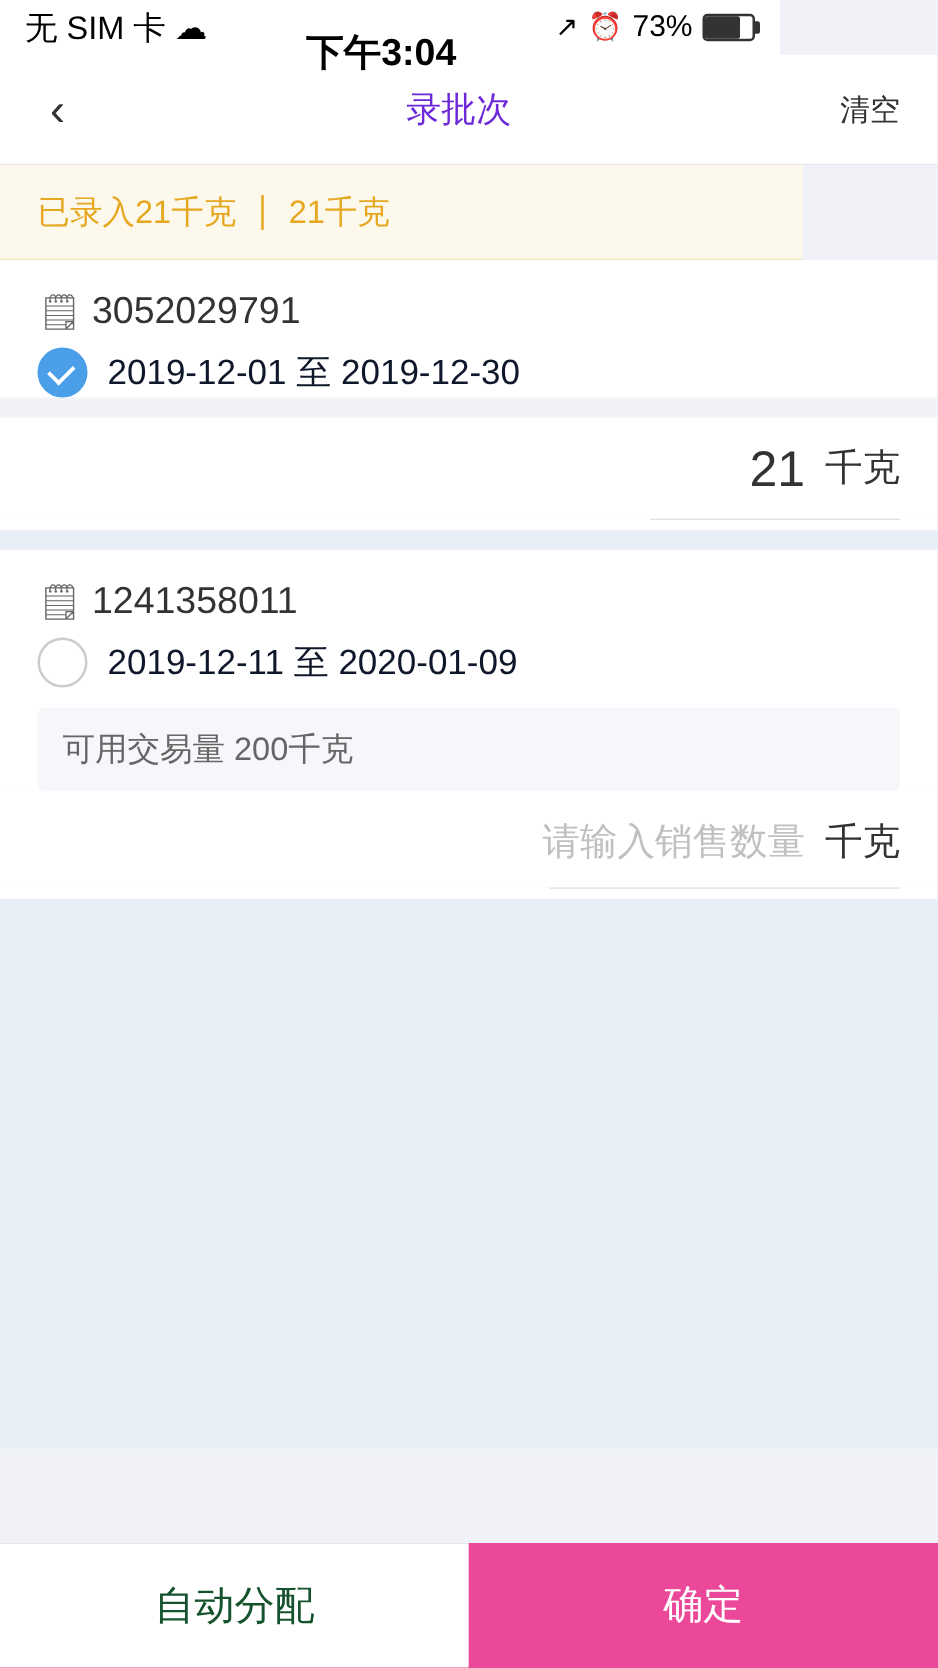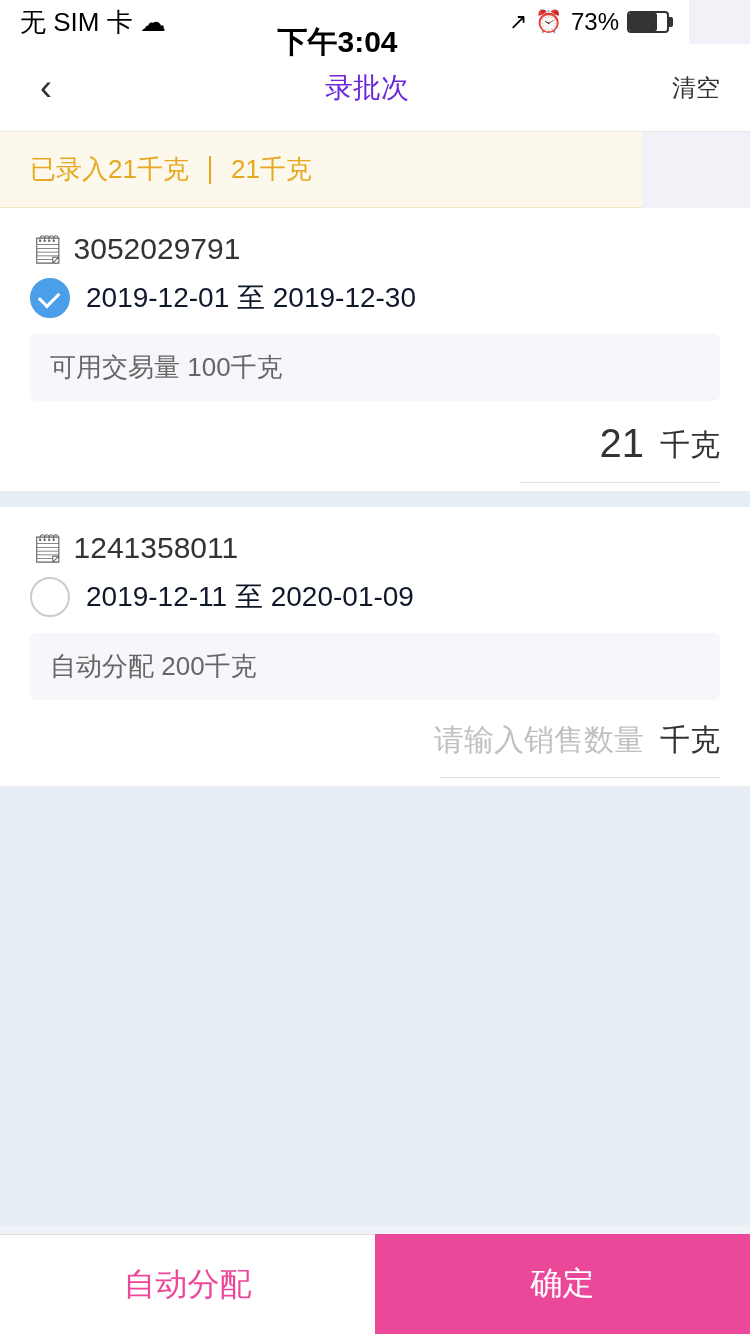--- a/index.html
+++ b/index.html
@@ -7,21 +7,21 @@
     body {
       width: 750px;
       min-height: 1334px;
       font-family: -apple-system, "PingFang SC", "Helvetica Neue", Arial, sans-serif;
       background: #f0f2f7;
       overflow-x: hidden;
     }
 
     
     .status-bar {
-      width: 689px;
+      width: 624px;
       height: 44px;
       background: #fff;
       display: flex;
       align-items: center;
       justify-content: space-between;
       padding: 0 20px;
       font-size: 28px;
     }
     .status-left {
       display: flex;
@@ -178,21 +178,21 @@
       border-radius: 6px;
       padding: 16px 20px;
       font-size: 26px;
       color: #666;
       margin-left: 0;
     }
 
     
     .quantity-row {
       display: flex;
-      align-items: flex-end;
+      align-items: flex-start;
       justify-content: flex-end;
       padding: 20px 30px 16px;
       gap: 16px;
       background: #fff;
     }
     .quantity-value {
       font-size: 40px;
       color: #333;
       font-weight: 400;
     }
@@ -257,21 +257,21 @@
       display: flex;
       position: fixed;
       bottom: 0;
       left: 0;
     }
     .btn-auto {
       flex: 1;
       background: #fff;
       border: none;
       font-size: 32px;
-      color: #ec4899;
+      color: #14532d;
       border-top: 1px solid #e0e0e0;
       cursor: pointer;
     }
     .btn-confirm {
       flex: 1;
       background: #ec4899;
       border: none;
       font-size: 32px;
       color: #fff;
       cursor: pointer;
@@ -309,21 +309,20 @@
 
 <div class="batch-item" style="border-bottom: none; padding-bottom:0;">
   <div class="batch-header">
     <span class="batch-icon">🗒</span>
     <span class="batch-id">3052029791</span>
   </div>
   <div class="batch-date-row">
     <div class="radio-btn checked"></div>
     <span class="batch-date">2019-12-01 至 2019-12-30</span>
   </div>
-  <div class="available-box">可用交易量 100千克</div>
 </div>
 
 <div class="quantity-row">
   <span class="quantity-value">21</span>
   <span class="quantity-unit">千克</span>
 </div>
 <div class="quantity-input-area">
   <div class="quantity-underline"></div>
 </div>
 
@@ -331,21 +330,21 @@
 
 <div class="batch-item" style="border-bottom: none; padding-bottom:0;">
   <div class="batch-header">
     <span class="batch-icon">🗒</span>
     <span class="batch-id">1241358011</span>
   </div>
   <div class="batch-date-row">
     <div class="radio-btn"></div>
     <span class="batch-date">2019-12-11 至 2020-01-09</span>
   </div>
-  <div class="available-box">自动分配 200千克</div>
+  <div class="available-box">可用交易量 200千克</div>
 </div>
 
 <div class="input-row">
   <span class="input-placeholder">请输入销售数量</span>
   <span class="input-unit">千克</span>
 </div>
 <div class="input-underline-wrap">
   <div class="input-underline"></div>
 </div>
 

